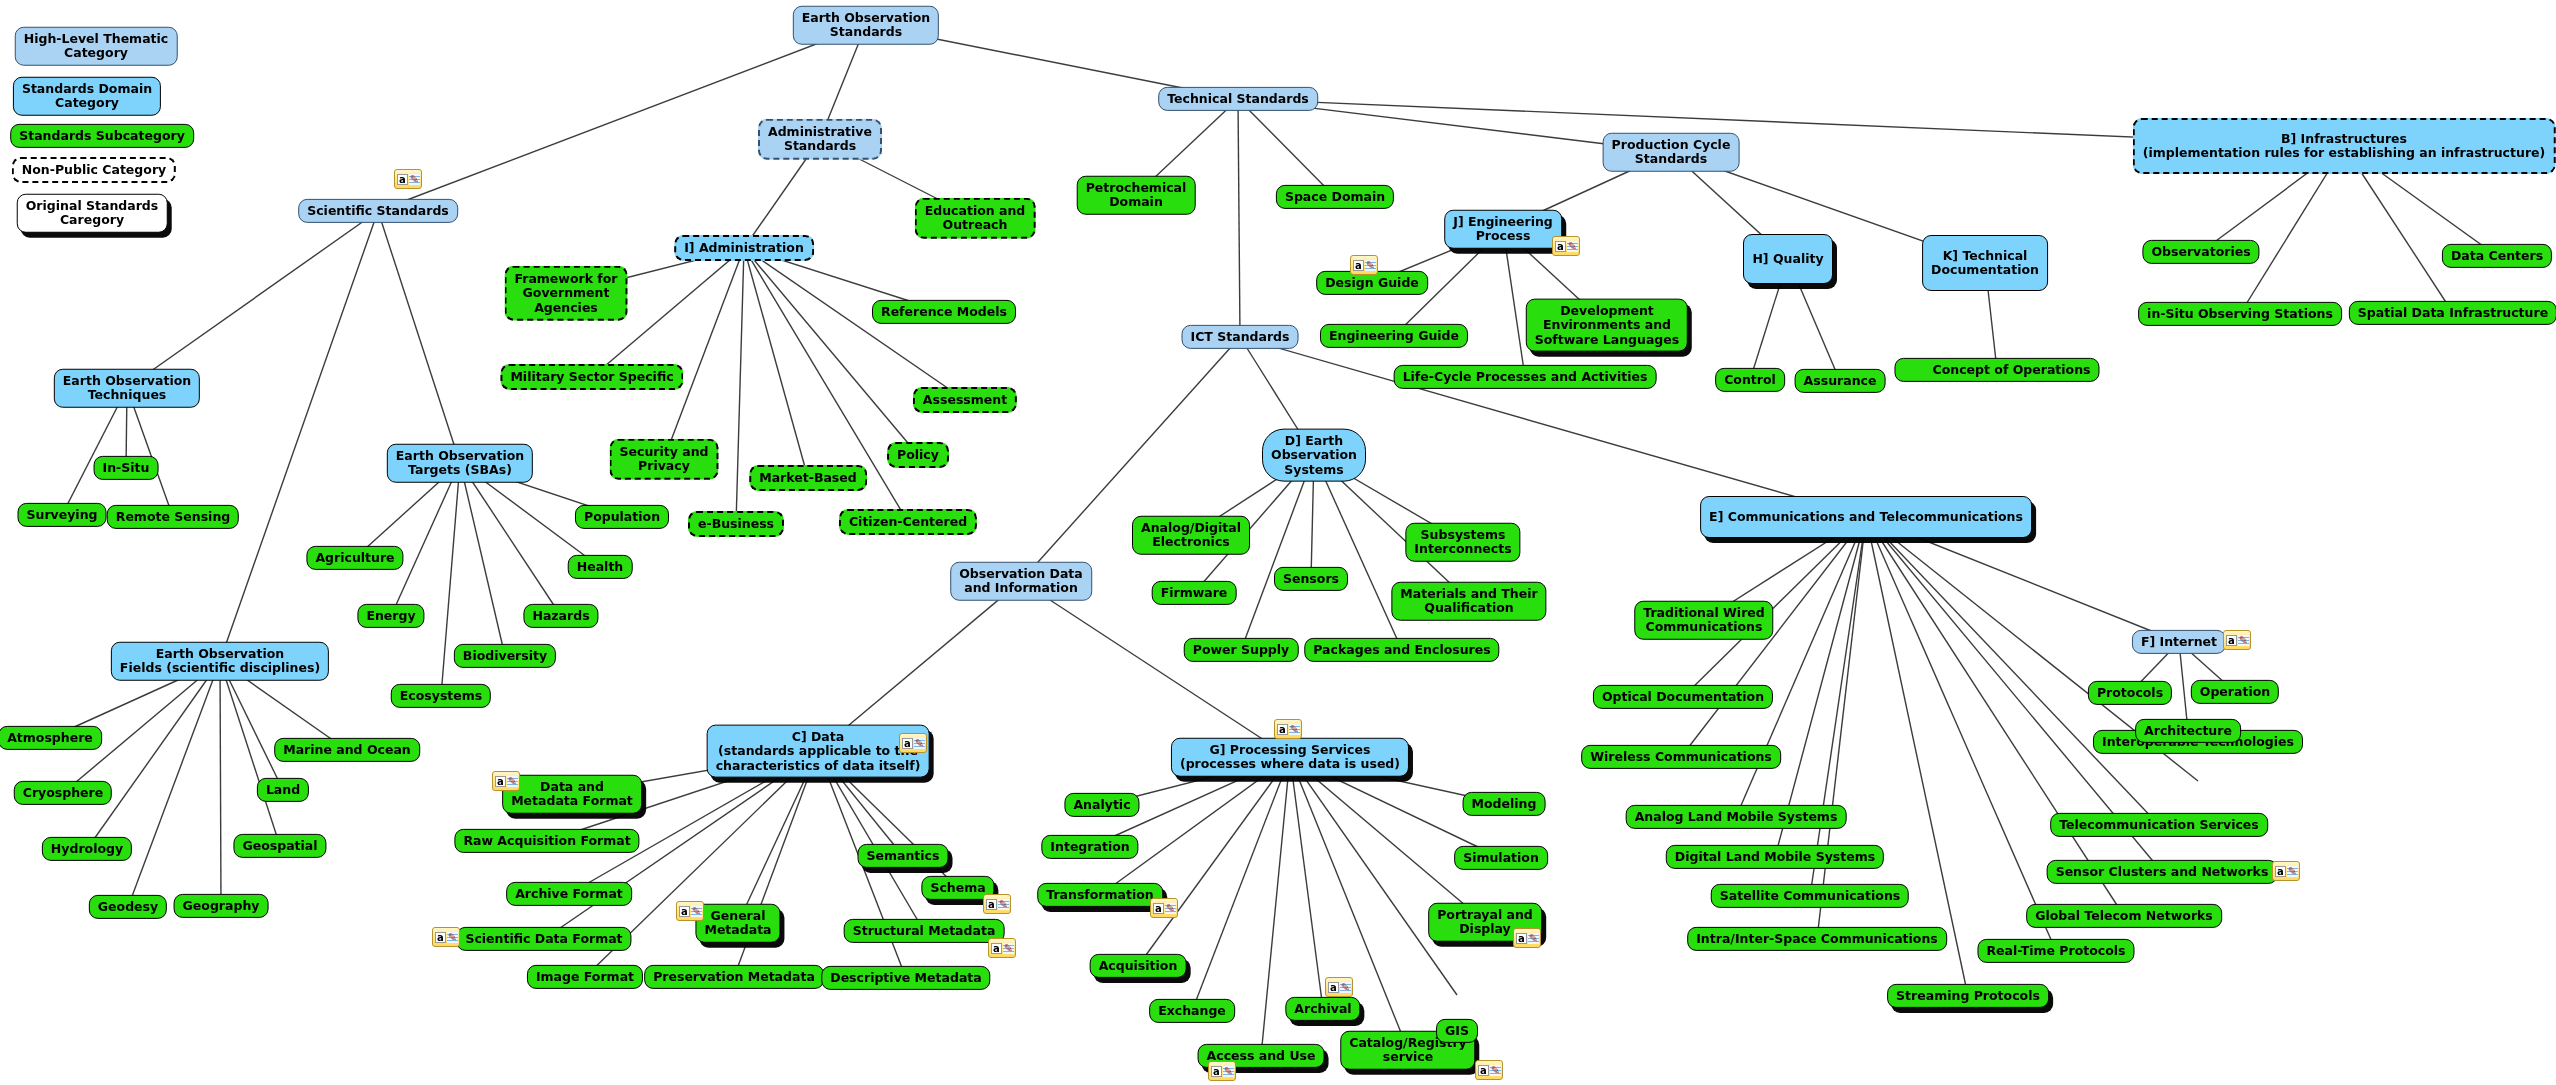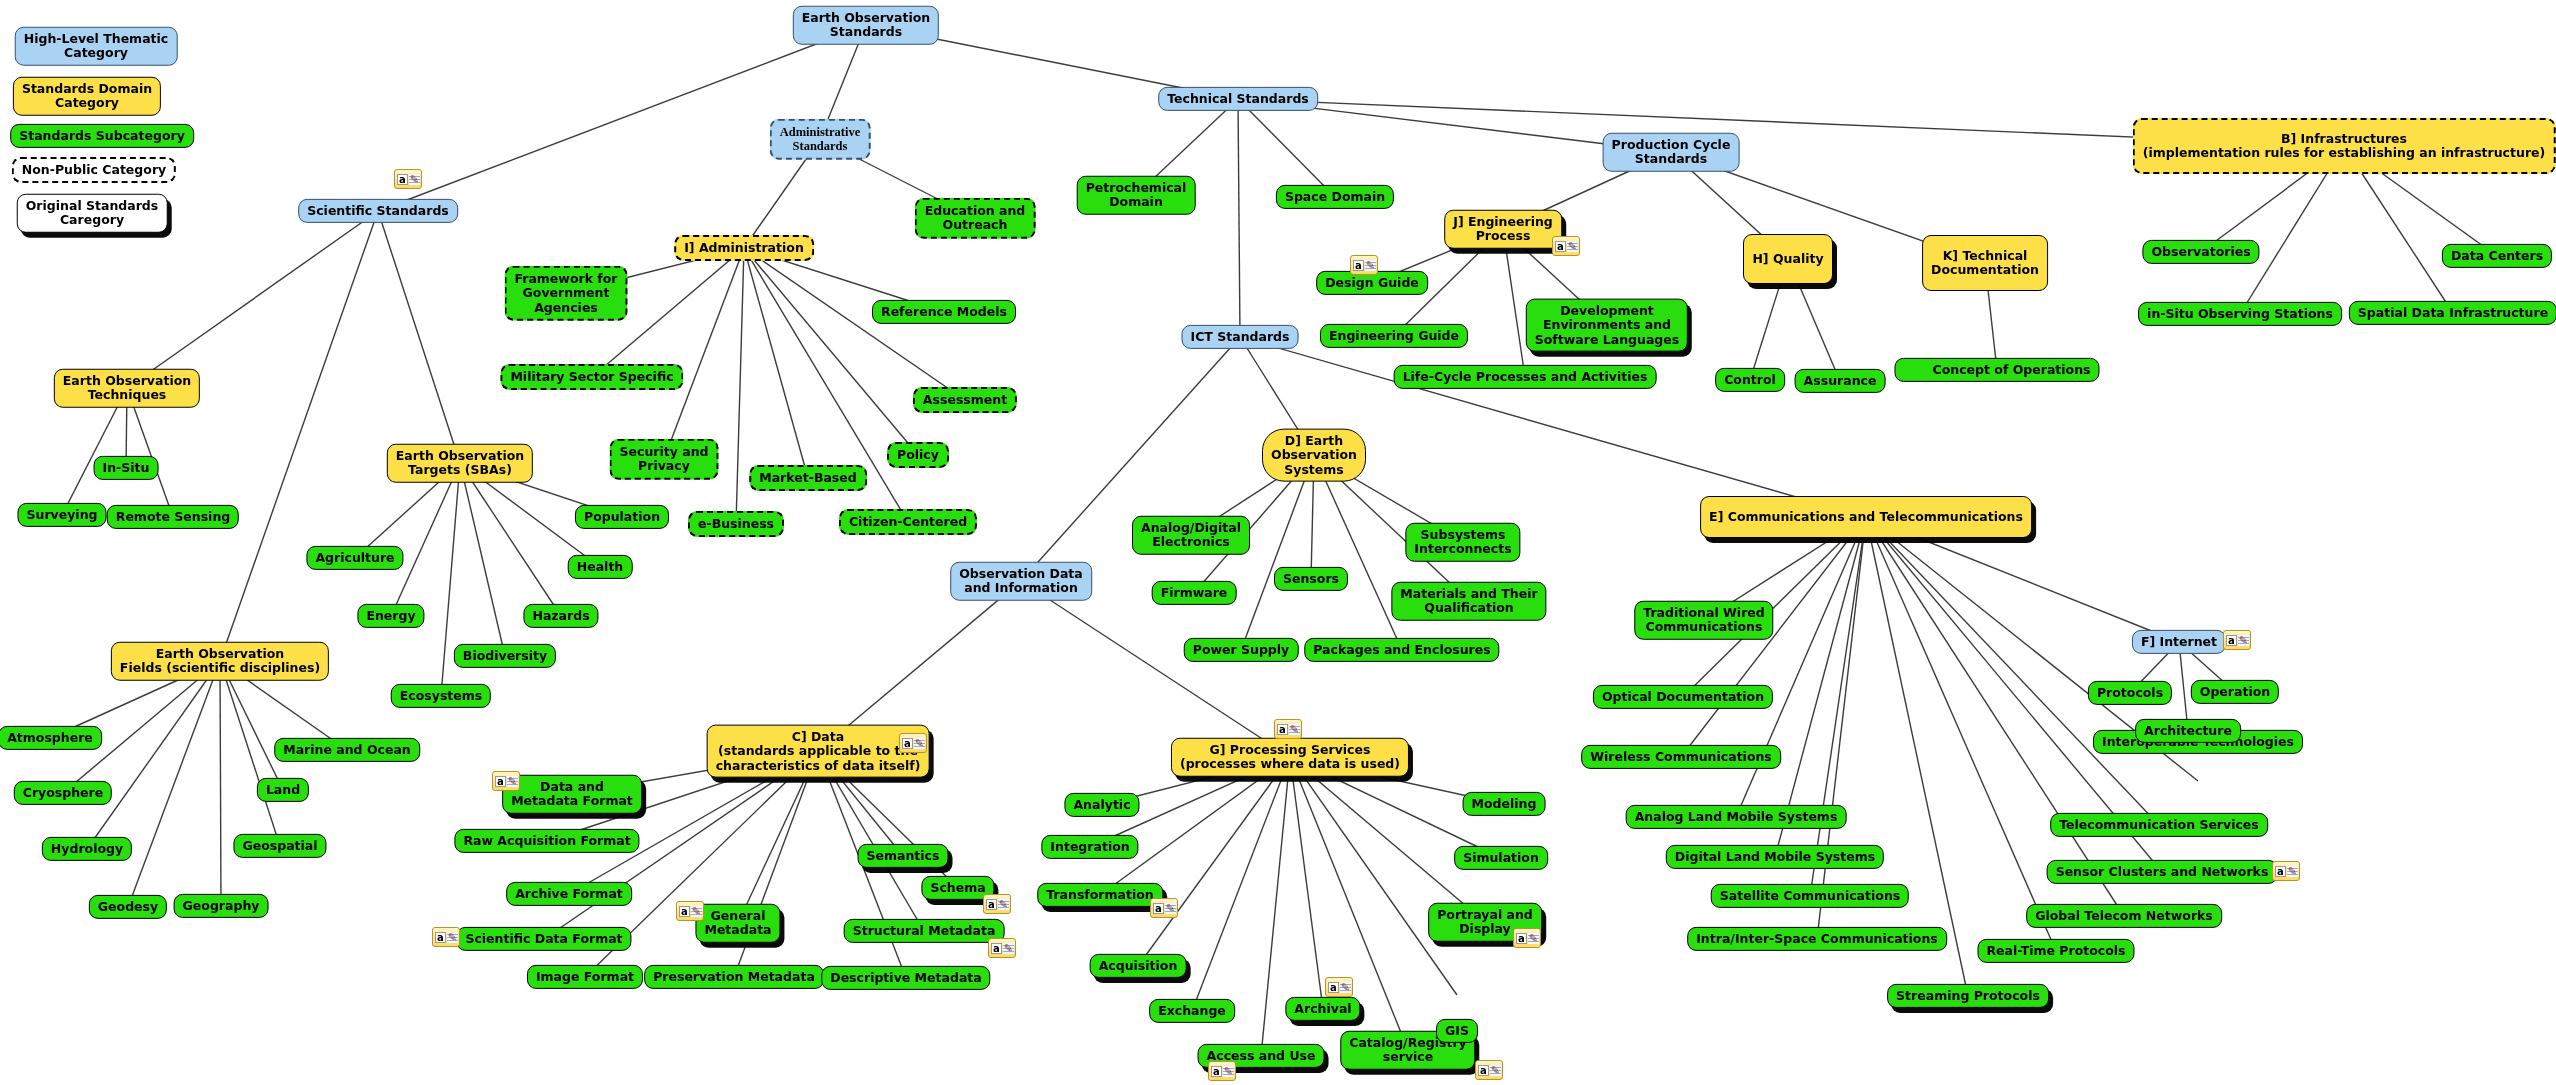--- a/index.html
+++ b/index.html
@@ -6,21 +6,21 @@
   #diagram{position:relative;width:2556px;height:1085px;background:#ffffff;overflow:hidden;
            font-family:"DejaVu Sans","Liberation Sans",sans-serif;}
   #edges{position:absolute;left:0;top:0;z-index:1;}
   #edges line{stroke:#3c3c3c;stroke-width:1.4;}
   .node{position:absolute;z-index:2;transform:translate(-50%,-50%);
         display:flex;align-items:center;justify-content:center;
         border-radius:9px;padding:4px 8px;box-sizing:border-box;}
   .node .lbl{white-space:pre;text-align:center;font-weight:bold;font-size:12.5px;
              line-height:1.14;color:#000;}
   .k-t{background:#A9D2F3;border:1.6px solid #35506e;}
-  .k-d{background:#fde047;border:1.8px solid #000;}
+  .k-d{background:#7dd3fc;border:1.8px solid #000;}
   .k-s{background:#29DE0D;border:1.8px solid #000;}
   .k-w{background:#ffffff;border:1.8px solid #000;}
   .dashed{border-style:dashed;border-width:2.4px;}
   .shadow{box-shadow:4px 5px 0 rgba(0,0,0,0.96);}
   .note-icon{position:absolute;z-index:3;width:28px;height:20px;border-radius:3px;
         background:linear-gradient(180deg,#fff6c8,#ffd95e);border:1px solid #b8922a;
         display:flex;align-items:center;justify-content:flex-start;padding:0 2px;box-sizing:border-box;}
   .note-icon .a{font-size:10px;font-weight:bold;color:#000;background:#fff;border:0.5px solid #999;
         line-height:9px;padding:0 1px;margin-right:1px;}
   .note-icon .pencil{font-size:11px;color:#a33020;
@@ -157,21 +157,21 @@
       <span class="lbl">Original Standards
 Caregory</span>
     </div>
     <div class="node k-t" style="left: 866px; top: 25px;">
       <span class="lbl">Earth Observation
 Standards</span>
     </div>
     <div class="node k-t" style="left: 378px; top: 211px;">
       <span class="lbl">Scientific Standards</span>
     </div>
-    <div class="node k-t dashed" style="left: 820px; top: 139px; font-family: Liberation Serif, serif;">
+    <div class="node k-t dashed" style="left: 820px; top: 139px;">
       <span class="lbl">Administrative
 Standards</span>
     </div>
     <div class="node k-t" style="left: 1238px; top: 99px;">
       <span class="lbl">Technical Standards</span>
     </div>
     <div class="node k-t" style="left: 1240px; top: 337px;">
       <span class="lbl">ICT Standards</span>
     </div>
     <div class="node k-t" style="left: 1021px; top: 581px;">

